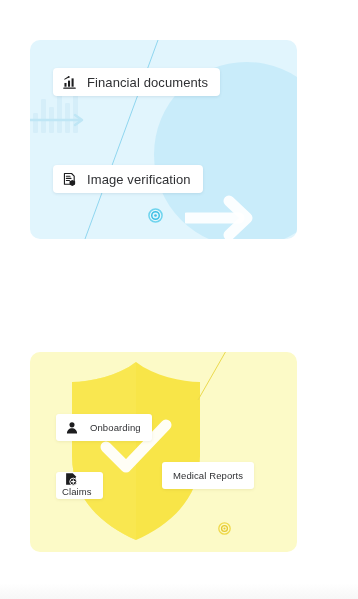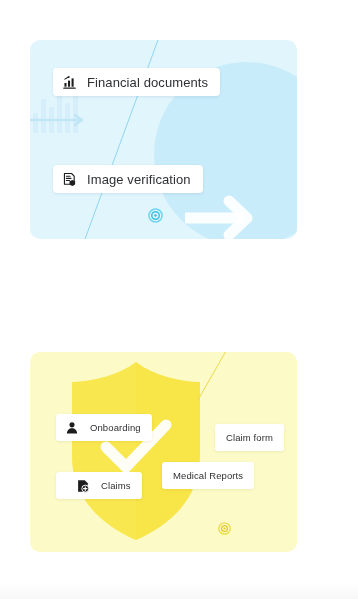--- a/index.html
+++ b/index.html
@@ -187,21 +187,21 @@
     display: block;
   }
   .chip .ctext {
     font-size: 9.5px;
     color: #2f3033;
     white-space: nowrap;
     letter-spacing: .1px;
   }
 
   #chip-onboarding { left: 26px;  top: 42px;  padding-left: 9px; margin-top: 20px; }
-  #chip-claims     { left: 26px;  top: 120px; padding-left: 20px; }
+  #chip-claims     { left: 26px;  top: 120px; padding-left: 6px; flex-direction: column; }
   #chip-policy     { left: 145px; top: 34px;  }
   #chip-claimform  { left: 185px; top: 72px;  }
   #chip-medical    { left: 132px; top: 110px; }
   #chip-proof      { left: 182px; top: 148px; }
 
   
   #footer-strip {
     position: absolute;
     left: 0;
     bottom: 0;
@@ -302,22 +302,19 @@
 
     <div class="chip" id="chip-claims">
       <svg class="cico" viewBox="0 0 16 16">
         <path d="M2.4 1.4 H10 L13.4 4.8 V14.6 H2.4 Z" fill="#1d1d1f"></path>
         <circle cx="10.6" cy="11" r="4" fill="#1d1d1f" stroke="#ffffff" stroke-width="1.1"></circle>
         <path d="M10.6 9 V13 M8.6 11 H12.6" stroke="#ffffff" stroke-width="1.2" stroke-linecap="round"></path>
       </svg>
       <span class="ctext">Claims</span>
     </div>
 
-    <div class="chip" id="chip-claimform">
-      <span class="ctext">Claim form</span>
-    </div>
     <div class="chip" id="chip-medical">
       <span class="ctext">Medical Reports</span>
     </div>
   </div>
 
   <div id="footer-strip"></div>
 </div>
 
 </body></html>

